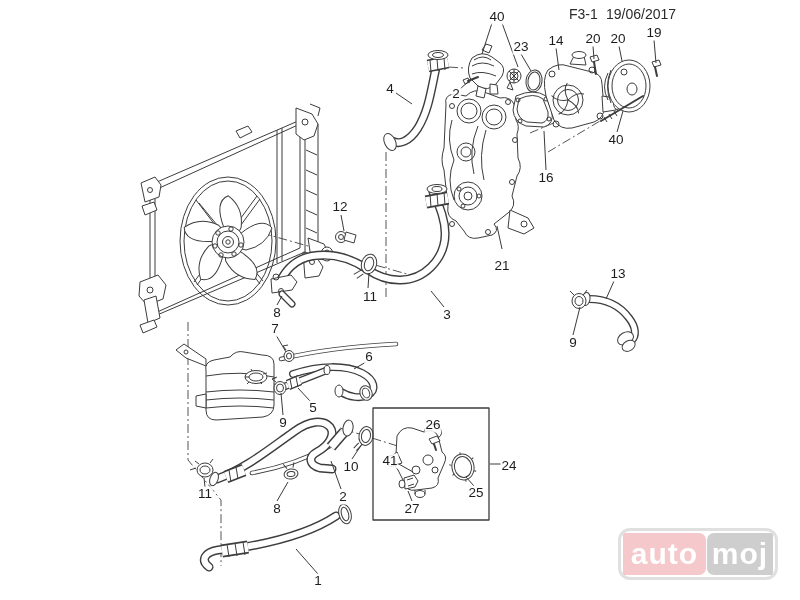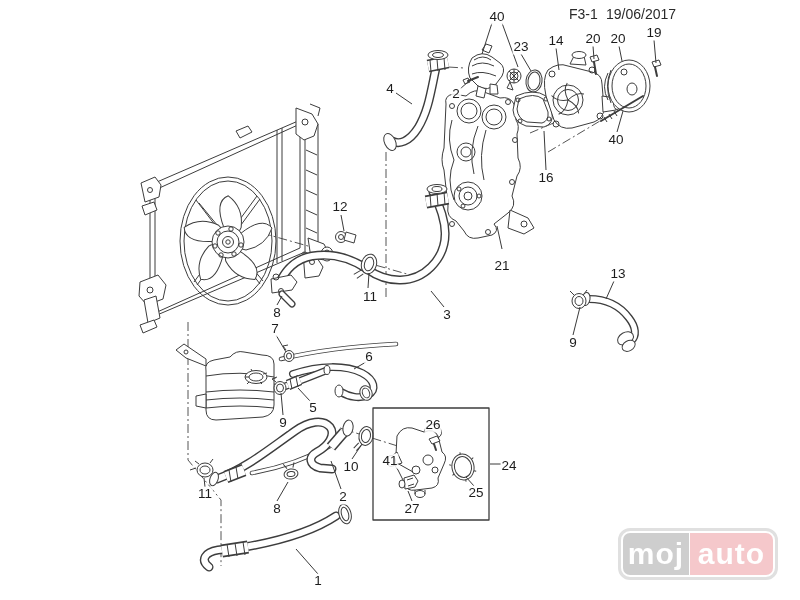--- a/index.html
+++ b/index.html
@@ -441,17 +441,17 @@
   <span class="co" style="left:502px;top:266px">21</span>
   <span class="co" style="left:497px;top:17px">40</span>
   <span class="co" style="left:521px;top:47px">23</span>
   <span class="co" style="left:509px;top:466px">24</span>
   <span class="co" style="left:476px;top:493px">25</span>
   <span class="co" style="left:433px;top:425px">26</span>
   <span class="co" style="left:412px;top:509px">27</span>
   <span class="co" style="left:390px;top:461px">41</span>
 
   <div class="wm">
+    <div class="half r">auto</div>
     <div class="half l">moj</div>
-    <div class="half r">auto</div>
   </div>
 
 </div>
 
 </body></html>

